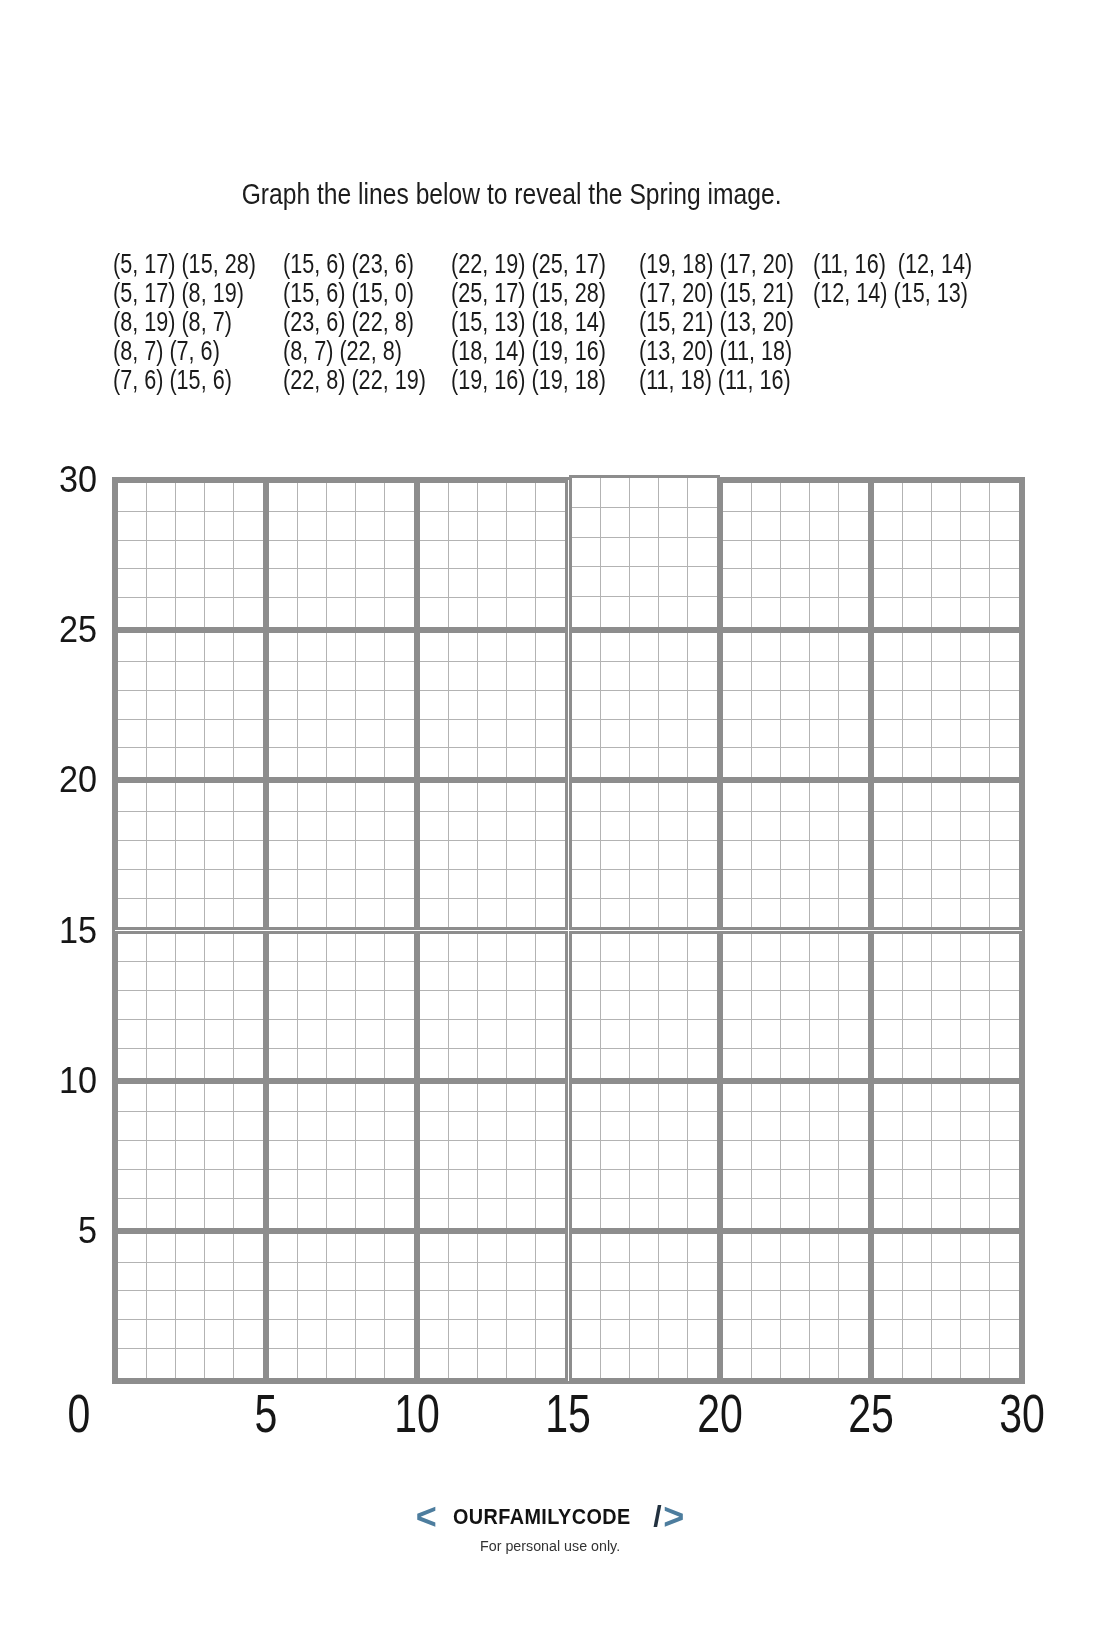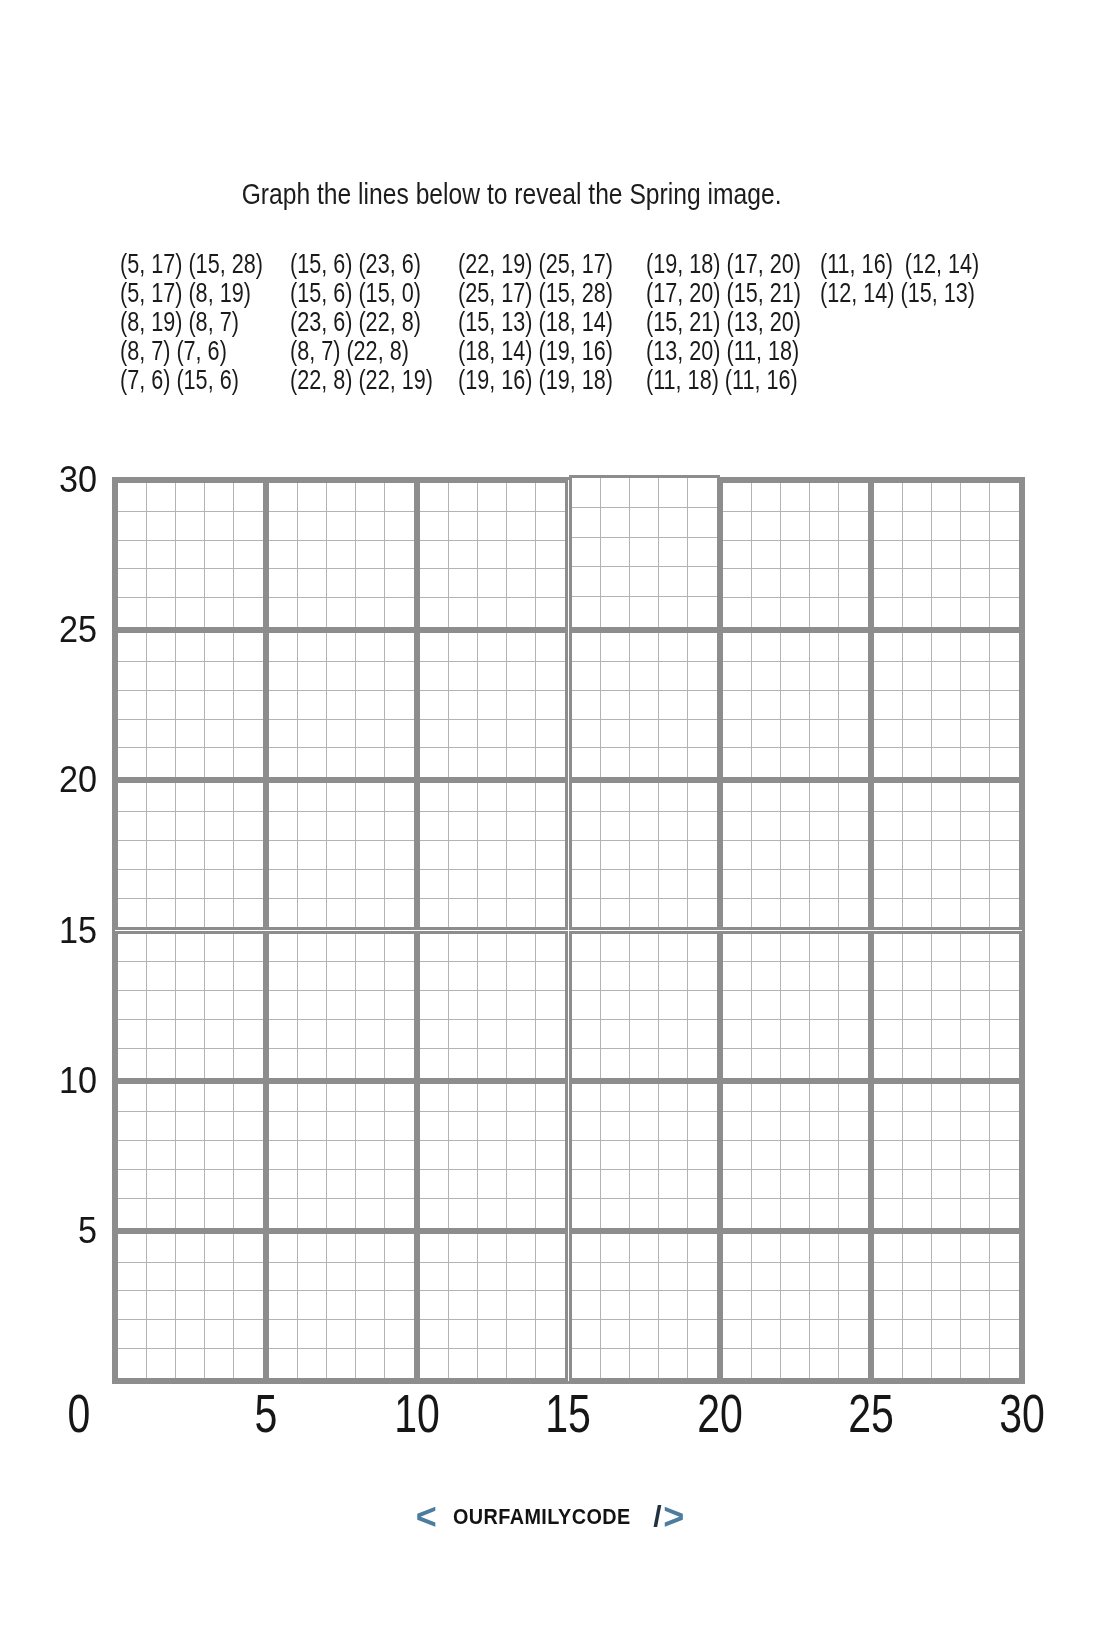--- a/index.html
+++ b/index.html
@@ -15,21 +15,21 @@
 
   
   .title{position:absolute;top:48px;left:0;width:1100px;text-align:center;margin:0;font-weight:400;}
   .title-inner{display:inline-block;font-size:116px;line-height:120px;letter-spacing:5px;
                transform:scaleX(.62);transform-origin:center top;color:#0c0c0c;white-space:nowrap;}
   .subtitle{position:absolute;top:160px;left:0;width:992px;text-align:center;margin:16px;}
   .subtitle-inner{display:inline-block;font-size:29px;line-height:36px;transform:scaleX(.85);
                   transform-origin:center top;color:#1c1c1c;white-space:nowrap;}
 
   
-  #coords{position:absolute;left:8px;top:250px;width:936px;height:150px;}
+  #coords{position:absolute;left:1px;top:250px;width:936px;height:150px;}
   .coords-col{position:absolute;top:0;transform:scaleX(.8);transform-origin:left top;}
   .coord-line{font-size:27px;line-height:29px;white-space:pre;color:#1a1a1a;}
 
   
   #grid{position:absolute;left:115px;top:480px;width:907px;height:901px;
         box-shadow:0 0 0 3px var(--major);background:#fff;}
   .grid-block{position:absolute;box-sizing:border-box;border:3px solid var(--major);
               display:grid;grid-template-columns:repeat(5,1fr);grid-template-rows:repeat(5,1fr);
               background:#fff;}
   .grid-cell{box-sizing:border-box;border-right:1.6px solid var(--minor);border-bottom:1.6px solid var(--minor);}
@@ -1091,15 +1091,18 @@
       <div class="x-label" style="left: 962px;"><span class="sq-x">30</span></div>
     </div>
 
   <footer>
     <div class="logo">
       <span class="lb">&lt;</span>
       <span class="lname">OURFAMILYCODE</span>
       <span class="slash">/</span>
       <span class="rb">&gt;</span>
     </div>
+    <p class="personal">
+      <span class="sq-c">For personal use only.</span>
+    </p>
   </footer>
 
 </div>
 
 </body></html>

